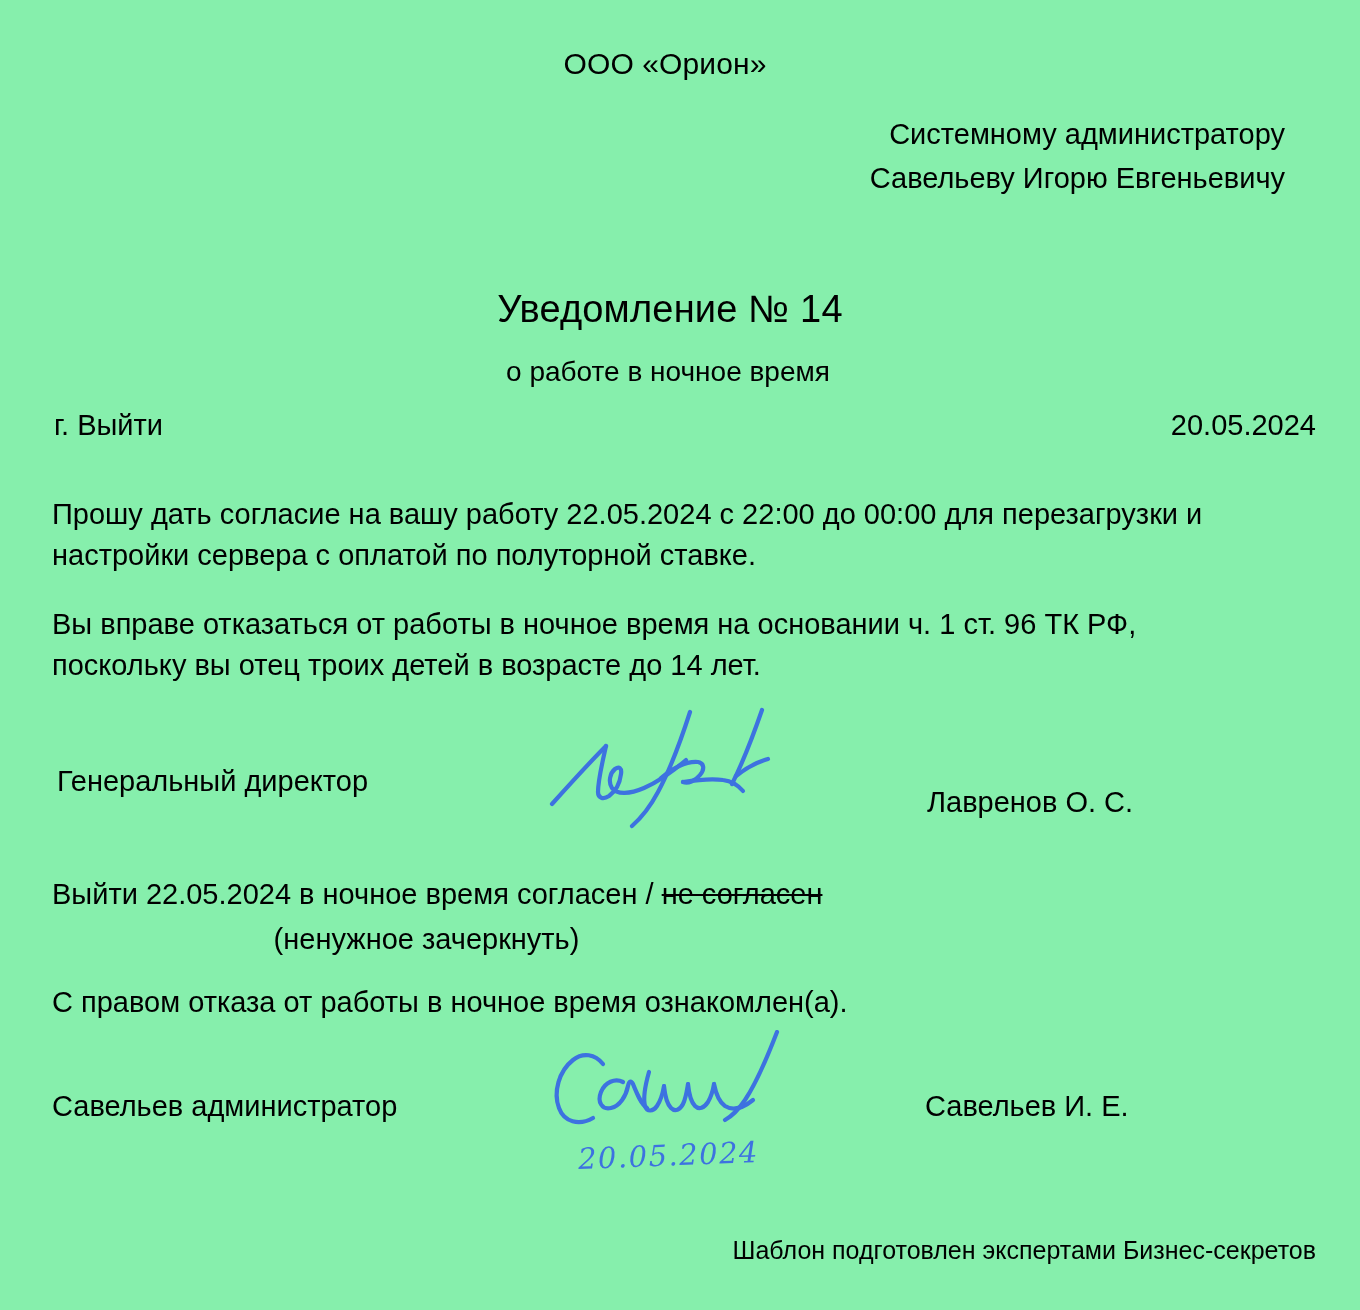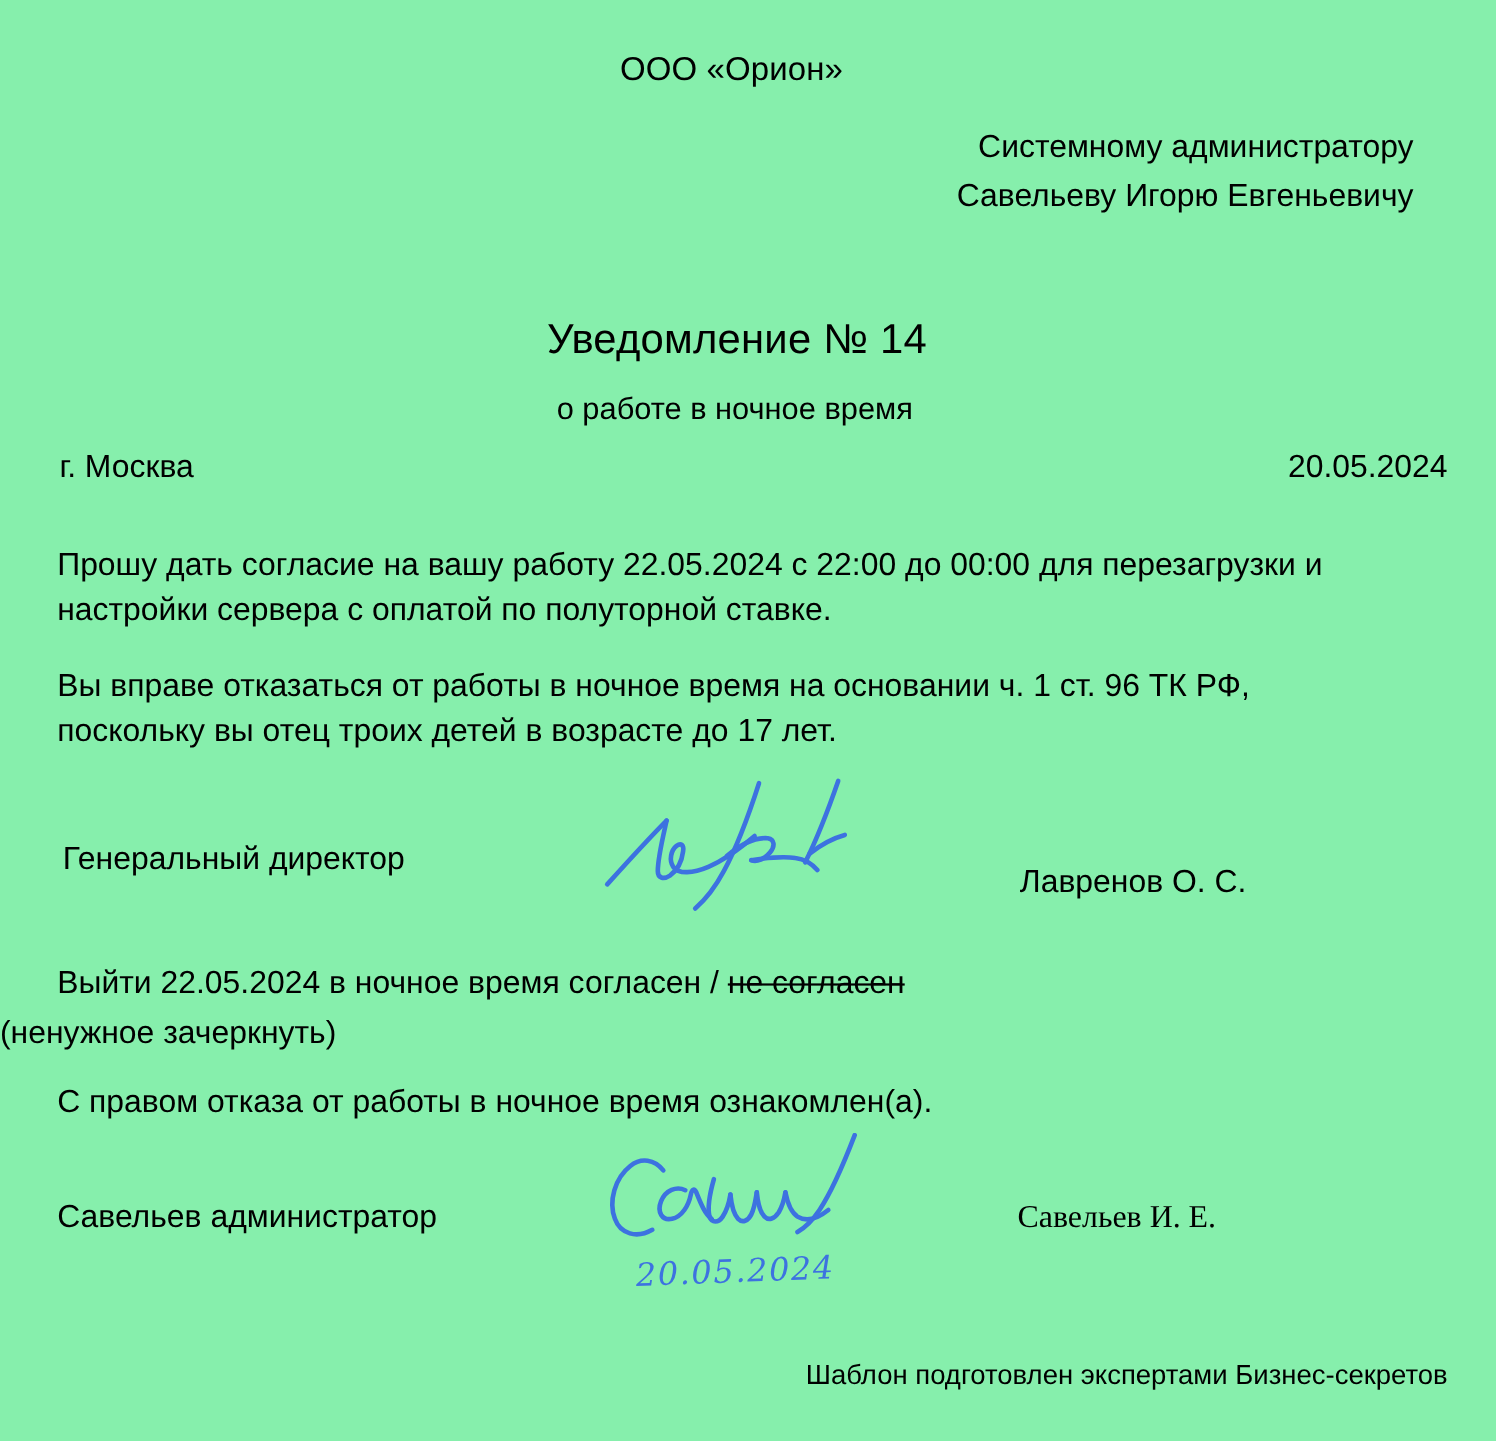--- a/index.html
+++ b/index.html
@@ -102,21 +102,20 @@
     left: 52px;
     top: 1086px;
     font-size: 29px;
     line-height: 40px;
   }
   .name-employee {
     left: 925px;
     top: 1086px;
     font-size: 29px;
     line-height: 40px;
-    font-family: Liberation Serif, serif;
   }
 
   .sig-director {
     left: 540px;
     top: 706px;
     width: 260px;
     height: 125px;
   }
   .sig-employee {
     left: 545px;
@@ -148,21 +147,21 @@
     white-space: nowrap;
   }
   .struck {
     text-decoration: line-through;
     text-decoration-thickness: 2px;
   }
   .consent-note {
     left: 0;
     top: 919px;
     width: 853px;
-    text-align: left;
+    text-align: center;
     font-size: 29px;
     line-height: 40px;
   }
 
   .ack {
     left: 52px;
     top: 982px;
     font-size: 29px;
     line-height: 40px;
   }
@@ -183,25 +182,25 @@
   <div class="abs company">ООО «Орион»</div>
 
   <div class="abs addressee">
     <div>Системному администратору</div>
     <div>Савельеву Игорю Евгеньевичу</div>
   </div>
 
   <div class="abs doc-title">Уведомление № 14</div>
   <div class="abs doc-subtitle">о работе в ночное время</div>
 
-  <div class="abs place">г. Москва</div>
+  <div class="abs place">г. Выйти</div>
   <div class="abs date-right">20.05.2024</div>
 
   <div class="abs para para-1">Прошу дать согласие на вашу работу 22.05.2024 с 22:00 до 00:00 для перезагрузки и настройки сервера с оплатой по полуторной ставке.</div>
-  <div class="abs para para-2">Вы вправе отказаться от работы в ночное время на основании ч. 1 ст. 96 ТК РФ, поскольку вы отец троих детей в возрасте до 17 лет.</div>
+  <div class="abs para para-2">Вы вправе отказаться от работы в ночное время на основании ч. 1 ст. 96 ТК РФ, поскольку вы отец троих детей в возрасте до 14 лет.</div>
 
   <div class="abs role-director">Генеральный директор</div>
 
   <div class="abs sig-director">
     <svg viewBox="0 0 260 125" xmlns="http://www.w3.org/2000/svg" aria-hidden="true">
       <g fill="none" stroke="#3d72e0" stroke-width="4.2" stroke-linecap="round" stroke-linejoin="round">
         <path d="M12 98 C30 78, 48 58, 66 40"></path>
         <path d="M66 40 C62 58, 58 74, 58 86 C58 92, 63 94, 69 90 C76 85, 80 76, 81 68 C82 62, 79 60, 75 63 C70 67, 68 76, 72 82 C77 89, 90 88, 104 82 C118 76, 132 66, 146 54"></path>
         <path d="M150 6 C141 34, 131 62, 118 86 C110 101, 100 113, 92 120"></path>
         <path d="M121 72 C133 62, 146 55, 158 56 C164 57, 165 63, 160 69 C155 75, 148 78, 143 76"></path>

